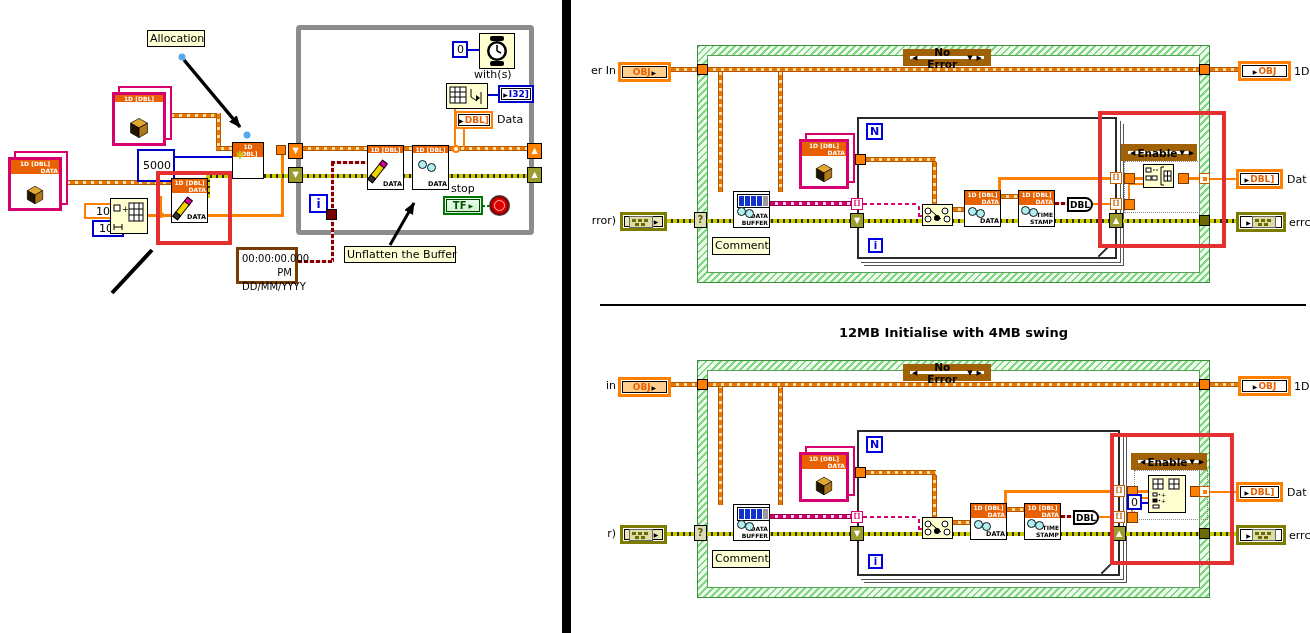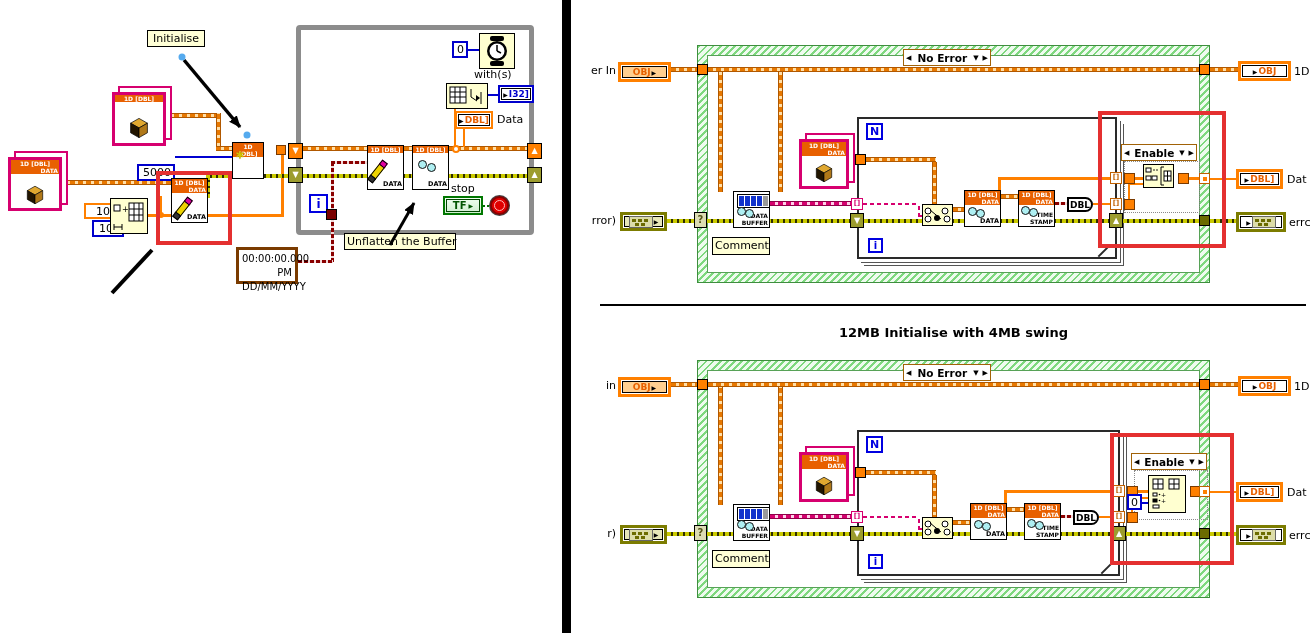--- a/index.html
+++ b/index.html
@@ -66,50 +66,50 @@
   .tdot::before{content:"";position:absolute;left:50%;top:50%;width:4px;height:4px;margin:-2px 0 0 -2px;background:#FF8000}
   .sr{border:1px solid #000;color:#fff;font-size:8px;line-height:14px;text-align:center;z-index:4}
   .sr.or{background:#FF8000}.sr.ol{background:#9C9C2E}
   .sr.dn::before{content:"▼"}.sr.up::before{content:"▲"}
   
   .lbl{font-size:11px;white-space:nowrap;z-index:5}
   .lblbox{background:#FFFFD6;border:1px solid #000;font-size:11px;line-height:15px;text-align:center;white-space:nowrap;z-index:5;padding:0 2px}
   .title{font-weight:bold;font-size:13px;text-align:center;z-index:5}
   .cnum{background:#fff;display:flex;align-items:center;justify-content:flex-end;padding:0 2px;font-size:11px;z-index:3}
   .cblue{border:2px solid #0000CC}.cor{border:2px solid #FF8000}
-  .sel{background:#fff;border:1px solid #a16207;display:flex;align-items:center;font-weight:bold;font-size:10.5px;z-index:5}
+  .sel{background:#fff;border:7px solid #a16207;display:flex;align-items:center;font-weight:bold;font-size:10.5px;z-index:5}
   .selarr{font-size:7px;padding:0 2px}
   .selarr.l::before{content:"◀"}.selarr.d::before{content:"▼"}.selarr.r::before{content:"▶"}
   .seltxt{flex:1;text-align:center}
   .nterm{background:#fff;border:2px solid #0000E0;color:#0000E0;font-weight:bold;text-align:center;z-index:3}
   .tsbox{background:#fff;border:3px solid #7A3B00;font-size:10px;line-height:14px;text-align:right;padding:2px 3px;z-index:3}
   .tf{border:2px solid #007700;background:linear-gradient(#F0FFF0,#CFEFCF);display:flex;padding:1px;z-index:3}
   .tfin{flex:1;border:1px solid #004400;display:flex;align-items:center;justify-content:center;gap:2px;font-weight:bold;font-size:10px;color:#005500}
   .stopbtn{border-radius:50%;background:#E00000;border:2px solid #8B0000;box-shadow:0 0 0 1px #444;z-index:3}
   .stopbtn::before{content:"";position:absolute;left:2px;top:2px;right:2px;bottom:2px;border:1px solid #FFB9B9;border-radius:50%}
   .prevents{font-weight:bold;font-size:12.5px;z-index:5;white-space:nowrap}
   .vdiv{background:#000;z-index:8}
   .hdiv{background:#000;z-index:8}
 </style>
 </head>
 <body>
 
 <div id="stage">
 
-  <div class="a lblbox" style="left:147px;top:30px;width:58px;height:17px">Initialise</div>
+  <div class="a lblbox" style="left:147px;top:30px;width:58px;height:17px">Allocation</div>
 
   <div class="a cube3d" style="left:112px;top:92px;width:54px;height:54px">
     <div class="nh"><span>1D [DBL]</span></div>
     <svg class="cubesvg" width="24" height="26" viewBox="0 0 20 20">
         <polygon points="3,6 10,2 17,6 10,10" fill="#E0A830" stroke="#000" stroke-width="0.6"></polygon>
         <polygon points="3,6 10,10 10,18 3,14" fill="#221500" stroke="#000" stroke-width="0.6"></polygon>
         <polygon points="17,6 10,10 10,18 17,14" fill="#B07818" stroke="#000" stroke-width="0.6"></polygon>
       </svg>
   </div>
-  <div class="a cnum cblue" style="left:137px;top:164px;width:38px;height:17px">5000</div>
+  <div class="a cnum cblue" style="left:137px;top:149px;width:38px;height:33px">5000</div>
   <div class="a bh" style="left:175px;top:156px;width:58px"></div>
   <div class="a ch" style="left:166px;top:113px;width:54px"></div>
   <div class="a cv" style="left:216px;top:113px;height:38px"></div>
   <div class="a ch" style="left:216px;top:146px;width:18px"></div>
 
   <div class="a cube3d" style="left:8px;top:157px;width:54px;height:54px">
     <div class="nh"><span>1D [DBL]</span><span class="r">DATA</span></div>
     <svg class="cubesvg" width="22" height="22" viewBox="0 0 20 20">
         <polygon points="3,6 10,2 17,6 10,10" fill="#E0A830" stroke="#000" stroke-width="0.6"></polygon>
         <polygon points="3,6 10,10 10,18 3,14" fill="#221500" stroke="#000" stroke-width="0.6"></polygon>
@@ -238,21 +238,21 @@
   <div class="a tsbox" style="left:236px;top:247px;width:62px;height:37px">
     <div>00:00:00.000 PM</div>
     <div>DD/MM/YYYY</div>
   </div>
 
   <div class="a node" style="left:232px;top:142px;width:32px;height:37px">
     <div class="nh"><span>1D [DBL]</span></div>
     <span class="star" style="left:3px;top:6px">*</span>
   </div>
 
-  <div class="a lblbox" style="left:344px;top:233px;width:112px;height:17px">Unflatten the Buffer</div>
+  <div class="a lblbox" style="left:344px;top:246px;width:112px;height:17px">Unflatten the Buffer</div>
 
   <svg class="a" style="left:0;top:0;z-index:7" width="560" height="633">
     <defs>
         <marker id="ah" markerUnits="userSpaceOnUse" markerWidth="14" markerHeight="12" refX="11" refY="5" orient="auto">
           <path d="M0,0 L12,5 L0,10 z" fill="#000"></path>
         </marker>
       </defs>
     <line x1="184" y1="60" x2="240" y2="127" stroke="#000" stroke-width="3.5" marker-end="url(#ah)"></line>
     <circle cx="182" cy="57" r="3.5" fill="#55AAEE"></circle>
       <circle cx="247" cy="135" r="3.5" fill="#55AAEE"></circle>

